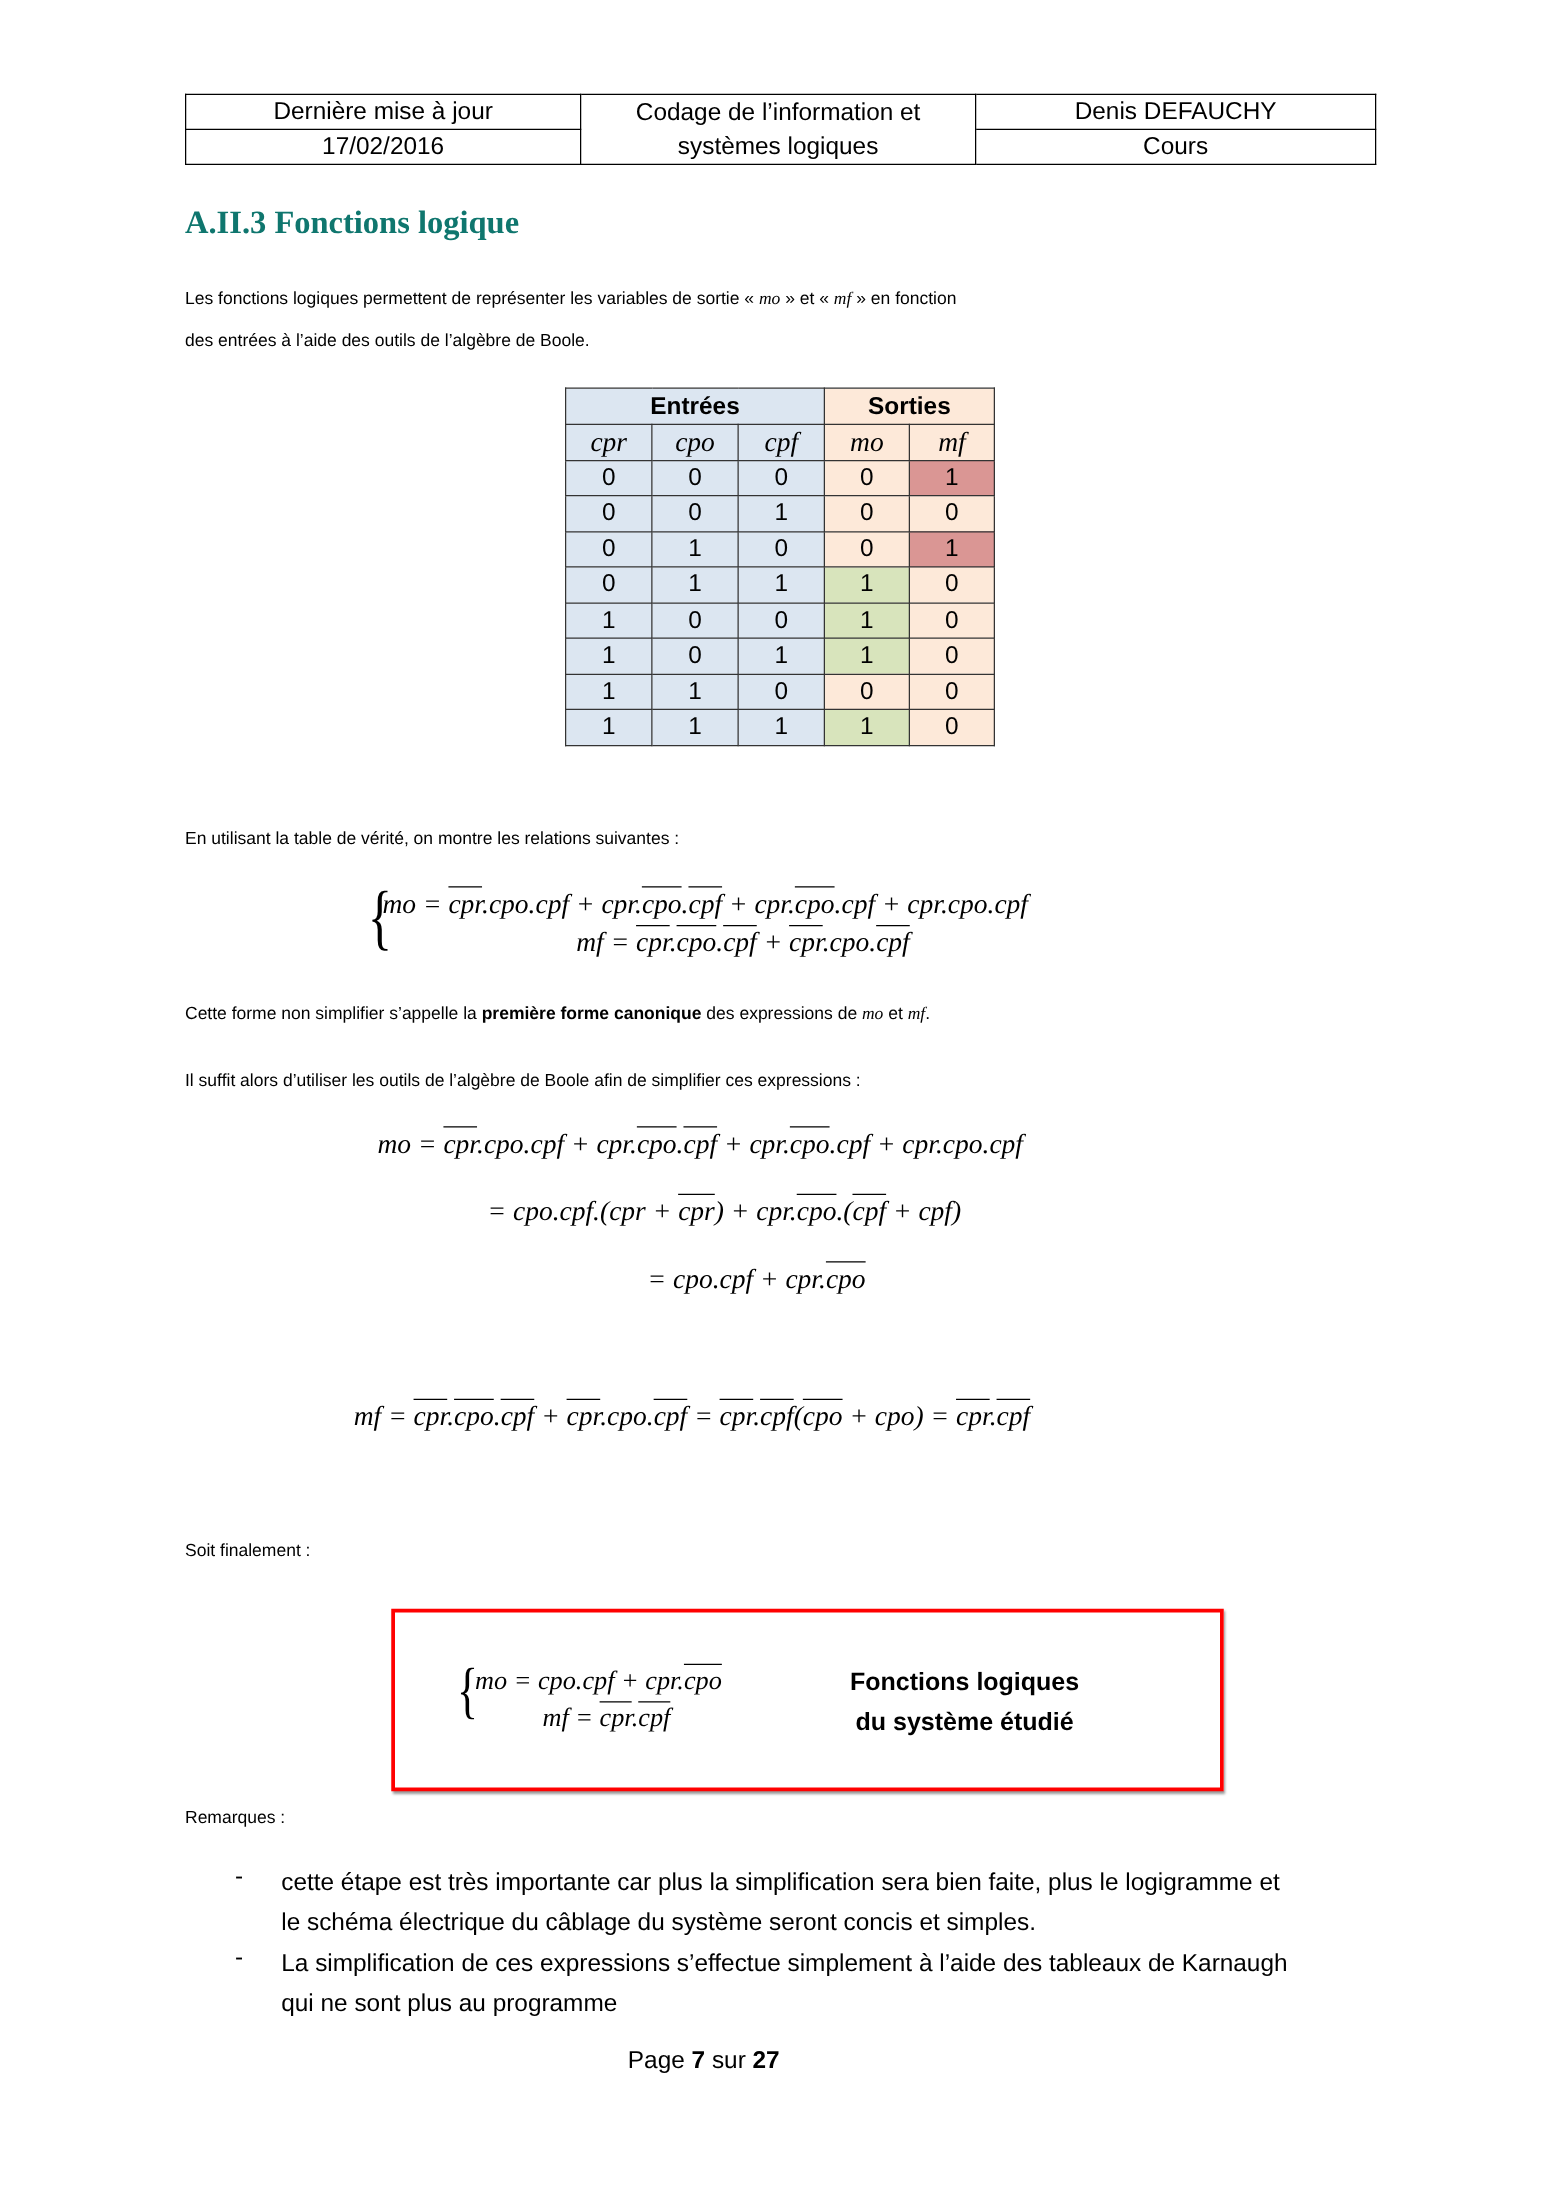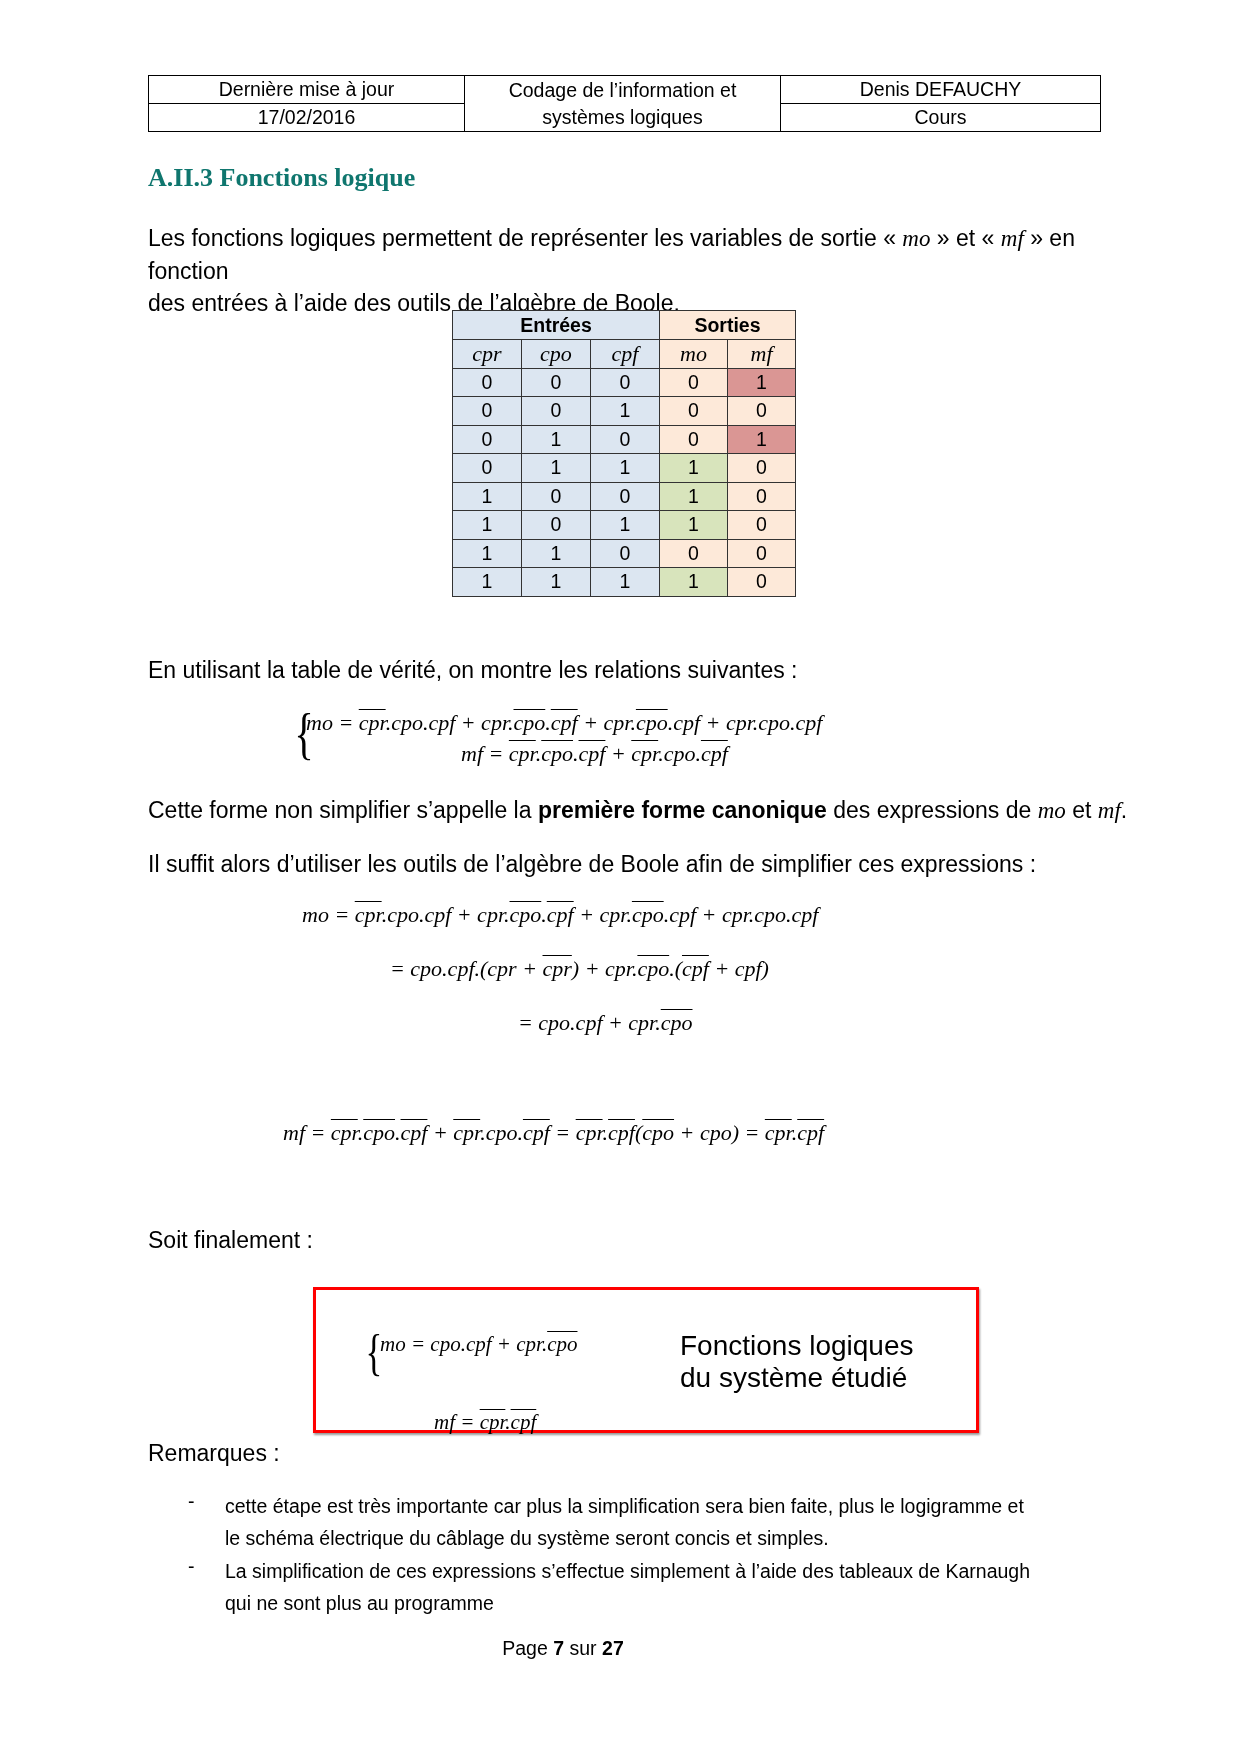--- a/index.html
+++ b/index.html
@@ -6,34 +6,34 @@
   body { width:1240px; height:1754px; position:relative; overflow:hidden;
          font-family:"Liberation Sans", sans-serif; color:#000; font-size:20px; }
   .abs { position:absolute; }
   .math { font-family:"Liberation Serif", "DejaVu Serif", serif; font-style:italic; }
   .ov { text-decoration:overline; text-decoration-thickness:1px; }
   
   #hdr { left:148px; top:75px; width:953px; border-collapse:collapse; font-size:19.5px;border-radius:28px; }
   #hdr td { border:1.5px solid #000; text-align:center; height:27px; padding:0; line-height:27px; }
   #title { left:148px; top:163px; font-family:"Liberation Serif", serif; font-weight:bold;
            color:#0f766e; font-size:26px; }
-  .p { left:148px; font-size:23px; line-height:32px; }
+  .p { left:148px; font-size:14px; line-height:32px; }
   
   #tt { left:452px; top:310px; border-collapse:collapse; font-size:19.5px; }
   #tt td, #tt th { border:1.5px solid #333; text-align:center; padding:0; height:27.5px; }
   #tt .in { background:#dce6f1; width:68px;text-align:center; }
   #tt .out { background:#fde9d9; width:67px; }
   #tt .g { background:#d8e4bc; }
   #tt .r { background:#da9694; }
   #tt th { font-weight:bold; height:28px; }
   #tt .var { font-family:"Liberation Serif", serif; font-style:italic; font-weight:normal; font-size:22px; }
   .eq { font-size:22px; white-space:nowrap; }
   .brace { font-family:"Liberation Serif", serif; font-style:normal; font-size:58px; line-height:58px; transform:scaleX(0.7); }
   #box { left:313px; top:1287px; width:660px; height:140px; border:3px solid #ff0000; box-shadow:1px 2px 2px #999; }
-  #box-label { left:680px; top:1330px; font-weight:normal; font-size:28px; text-align:left; line-height:32px; }
+  #box-label { left:680px; top:1330px; font-weight:bold; font-size:20px; text-align:center; line-height:32px; }
   .bullet { left:188px; font-size:19.5px; }
   .li { left:225px; width:880px; font-size:19.5px; line-height:32px; }
   #footer { left:0; width:1126px; top:1637px; text-align:center; font-size:19.5px; }
 </style>
 </head>
 <body>
 
 <table id="hdr" class="abs">
   <tbody>
       <tr>
@@ -146,21 +146,21 @@
 <div class="abs math eq" style="left:390px; top:956px;">= cpo.cpf.(cpr + <span class="ov">cpr</span>) + cpr.<span class="ov">cpo</span>.(<span class="ov">cpf</span> + cpf)</div>
 <div class="abs math eq" style="left:518px; top:1010px;">= cpo.cpf + cpr.<span class="ov">cpo</span></div>
 
 <div class="abs math eq" style="left:283px; top:1120px;">mf = <span class="ov">cpr</span>.<span class="ov">cpo</span>.<span class="ov">cpf</span> + <span class="ov">cpr</span>.cpo.<span class="ov">cpf</span> = <span class="ov">cpr</span>.<span class="ov">cpf</span>(<span class="ov">cpo</span> + cpo) = <span class="ov">cpr</span>.<span class="ov">cpf</span></div>
 
 <div class="abs p" style="top:1224px;">Soit finalement :</div>
 
 <div id="box" class="abs"></div>
 <div class="abs math brace" style="left:362px; top:1323px; font-size:50px;">{</div>
 <div class="abs math eq" style="left:380px; top:1332px; font-size:21px;">mo = cpo.cpf + cpr.<span class="ov">cpo</span></div>
-<div class="abs math eq" style="left:434px; top:1362px; font-size:21px;margin-top:48px;">mf = <span class="ov">cpr</span>.<span class="ov">cpf</span></div>
+<div class="abs math eq" style="left:434px; top:1362px; font-size:21px;">mf = <span class="ov">cpr</span>.<span class="ov">cpf</span></div>
 <div id="box-label" class="abs">
   <span>Fonctions logiques</span><br>
   <span>du système étudié</span>
 </div>
 
 <div class="abs p" style="top:1437px;">Remarques :</div>
 
 <div class="abs bullet" style="top:1490px;">-</div>
 <div class="abs li" style="top:1490px;">
   <span>cette étape est très importante car plus la simplification sera bien faite, plus le logigramme et</span><br>

